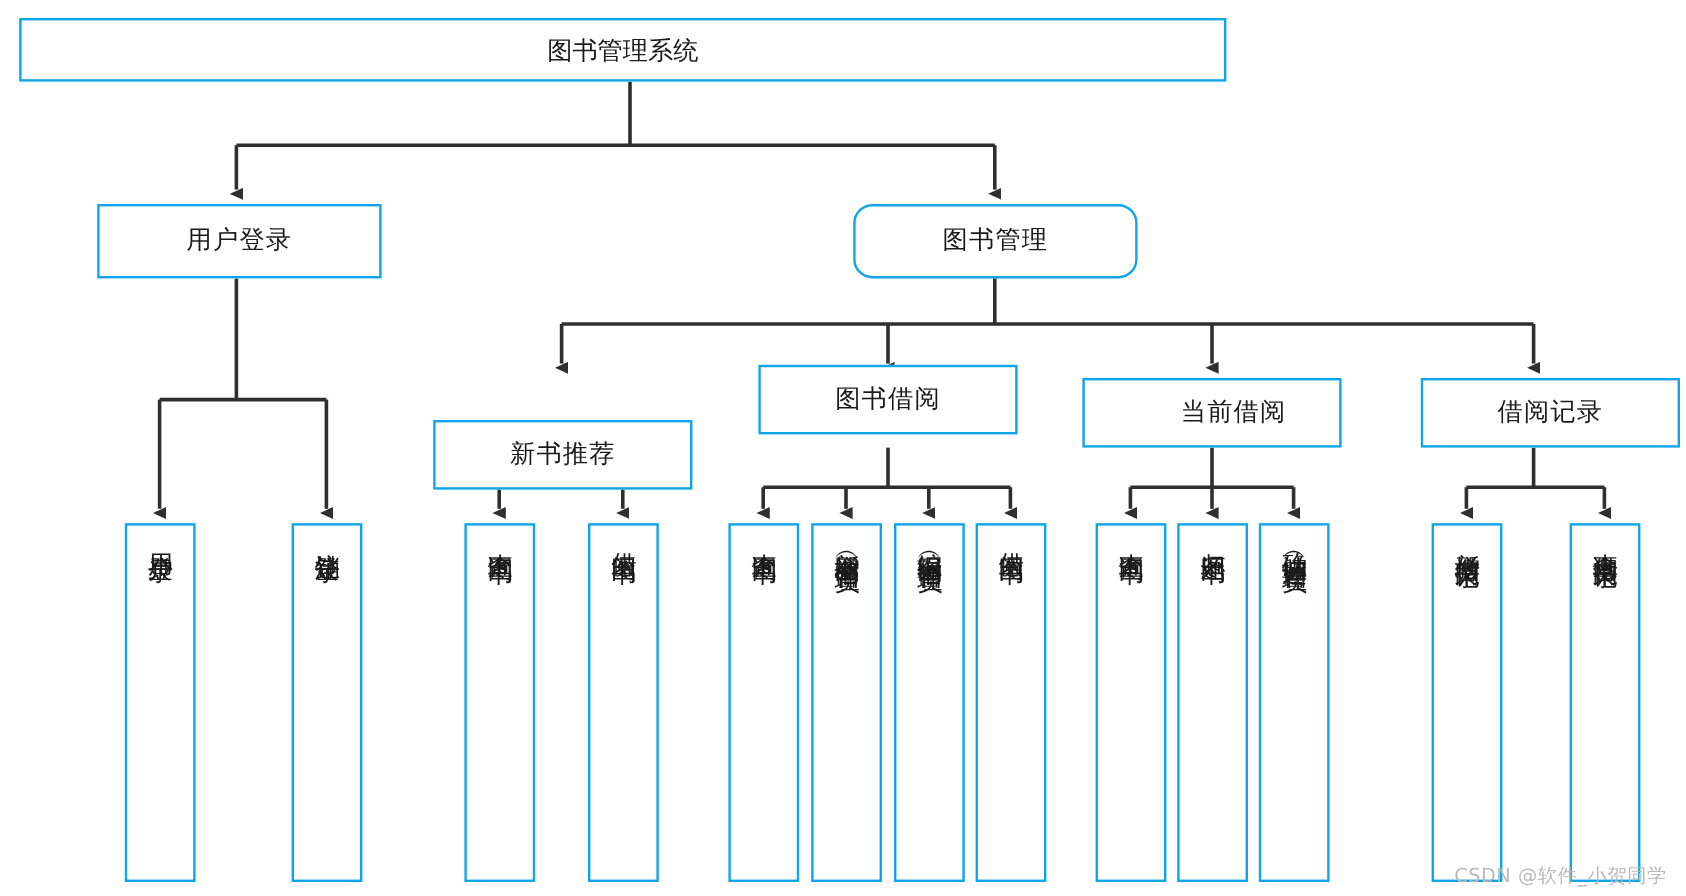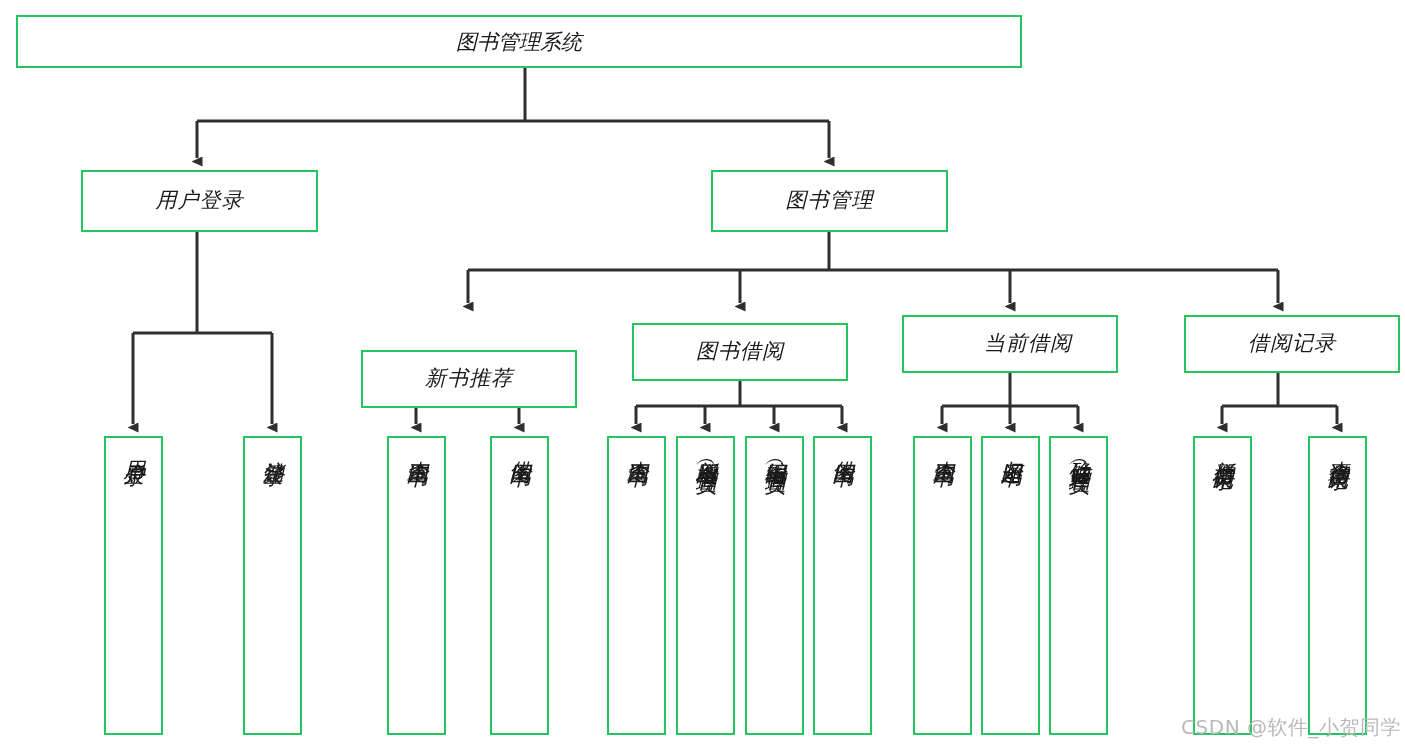--- a/index.html
+++ b/index.html
@@ -24,27 +24,26 @@
     left: 0;
     top: 0;
     width: 1405px;
     height: 747px;
     pointer-events: none;
   }
   .node {
     position: absolute;
     box-sizing: border-box;
     background: #ffffff;
-    border: 2px solid #22c55e;
+    border: 2px solid #0ea5e9;
     display: flex;
     align-items: center;
     justify-content: center;
     color: #1a1a1a;
     z-index: 2;
-    font-style: italic;
   }
   .node.h {
     font-size: 21px;
     letter-spacing: 1px;
     line-height: 1.2;
   }
   .node.root {
     font-size: 21px;
   }
   .node.v {
@@ -59,23 +58,23 @@
     line-height: 1.18;
     letter-spacing: 2px;
     white-space: nowrap;
     color: #1a1a1a;
   }
   .label {
     white-space: nowrap;
   }
   #watermark {
     position: absolute;
-    right: 4px;
+    right: 16px;
     bottom: 6px;
-    font-size: 20px;
+    font-size: 16px;
     color: #b9b9b9;
     letter-spacing: 0.5px;
     z-index: 5;
     white-space: nowrap;
   }
 </style>
 </head>
 <body>
 
 <div id="canvas">
@@ -131,28 +130,28 @@
     </g>
   </svg>
 
   <div class="node root" style="left:16px; top:15px; width:1006px; height:53px;">
     <span class="label">图书管理系统</span>
   </div>
 
   <div class="node h" style="left:81px; top:170px; width:237px; height:62px;">
     <span class="label">用户登录</span>
   </div>
-  <div class="node h" style="left:711px; top:170px; width:237px; height:62px;">
+  <div class="node h" style="left:711px; top:170px; width:237px; height:62px;border-radius:16px;">
     <span class="label">图书管理</span>
   </div>
 
   <div class="node h" style="left:361px; top:315px; width:216px; height:58px;margin-top:35px;">
     <span class="label">新书推荐</span>
   </div>
-  <div class="node h" style="left:632px; top:323px; width:216px; height:58px;">
+  <div class="node h" style="left:632px; top:304px; width:216px; height:58px;">
     <span class="label">图书借阅</span>
   </div>
   <div class="node h" style="left:902px; top:315px; width:216px; height:58px;padding-left:36px;">
     <span class="label">当前借阅</span>
   </div>
   <div class="node h" style="left:1184px; top:315px; width:216px; height:58px;">
     <span class="label">借阅记录</span>
   </div>
 
   <div class="node v" style="left:104px; top:436px; width:59px; height:299px;">

